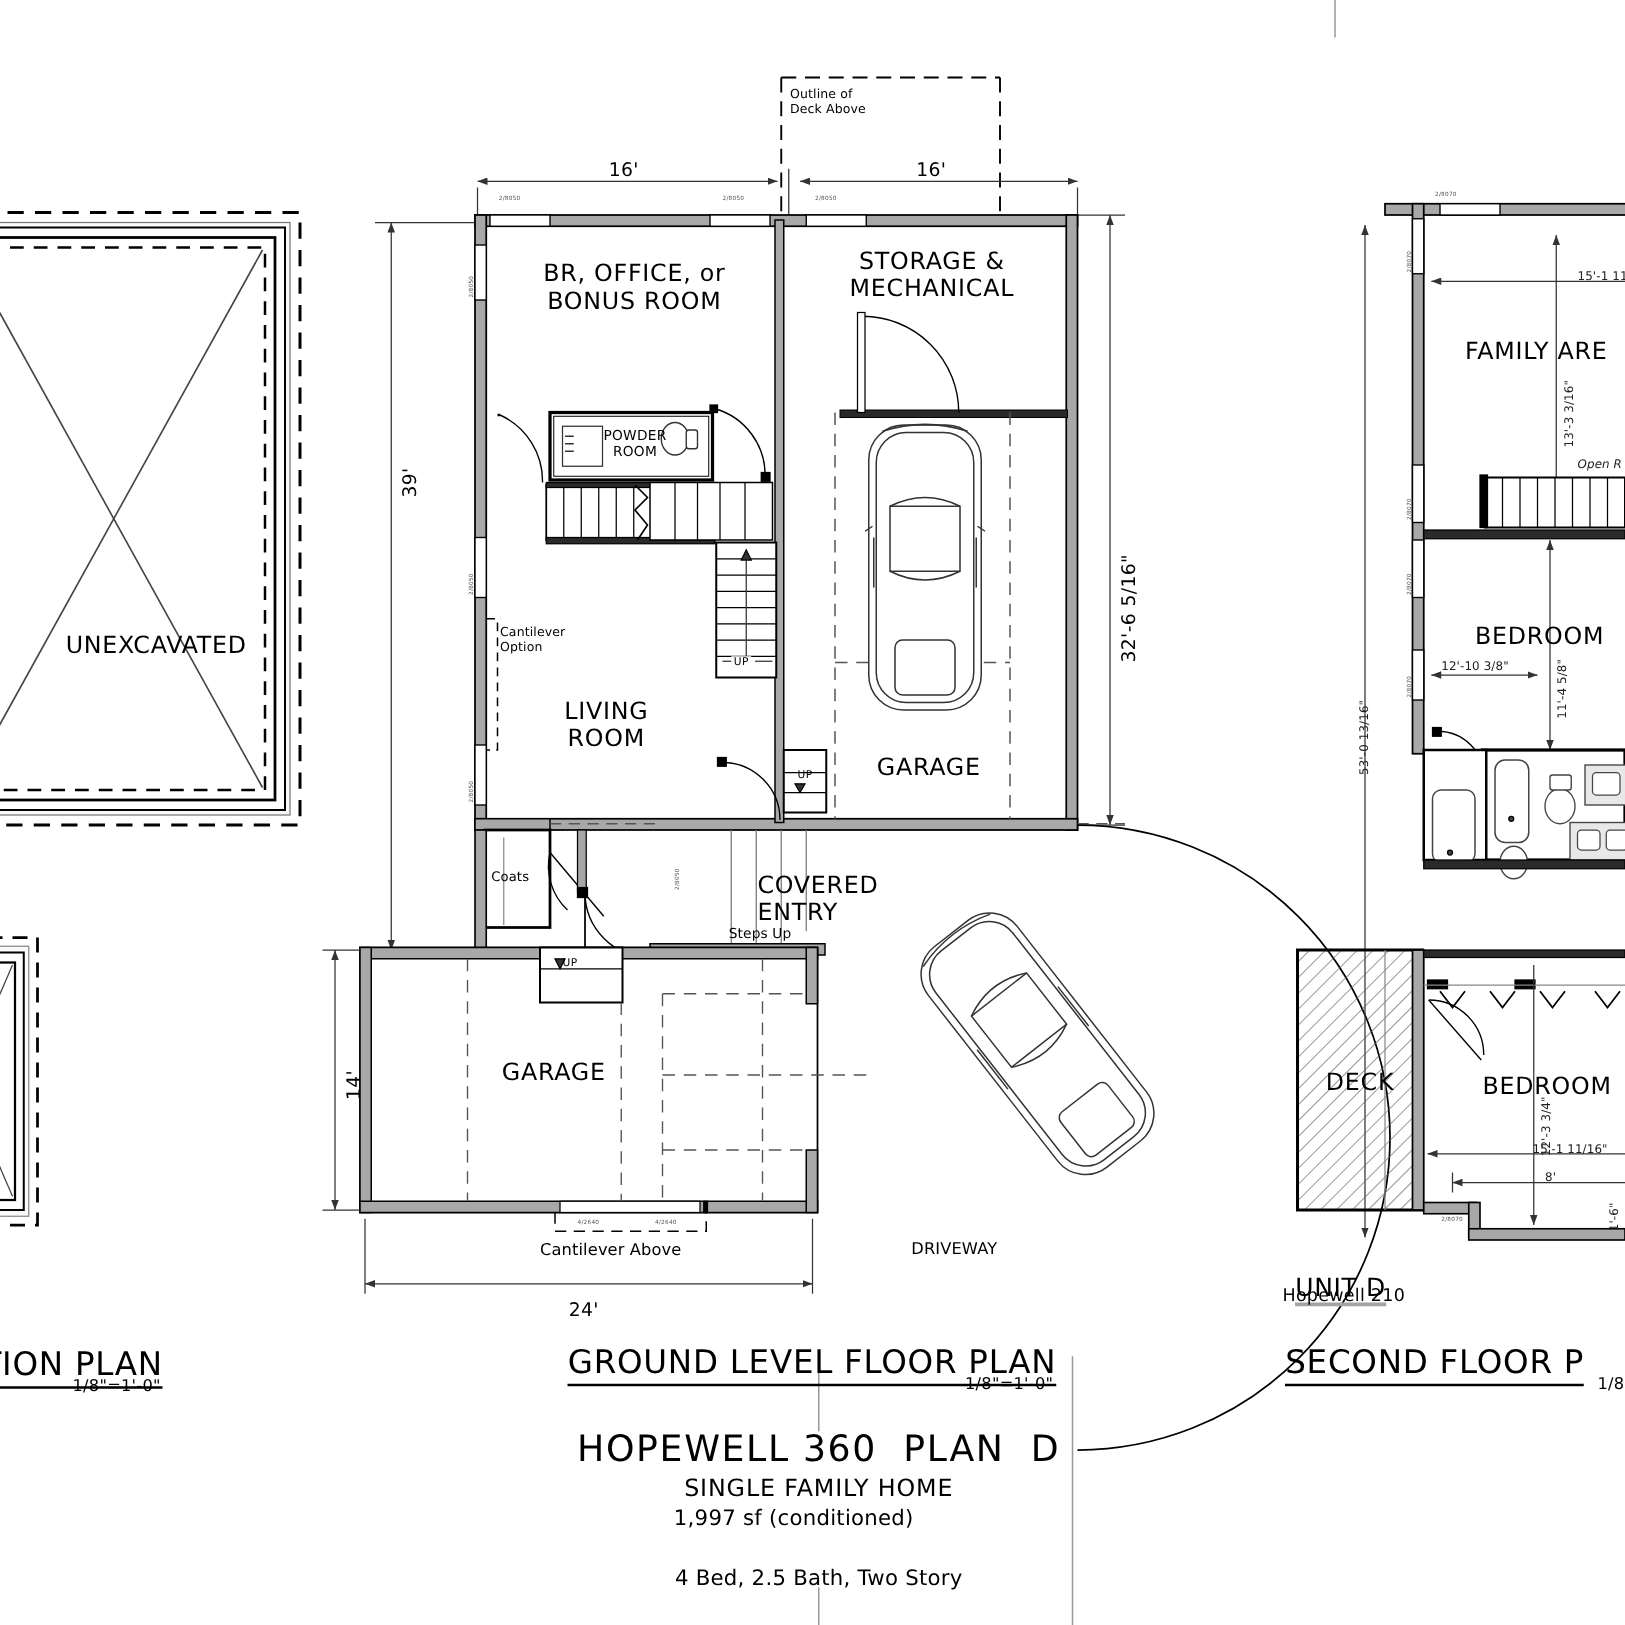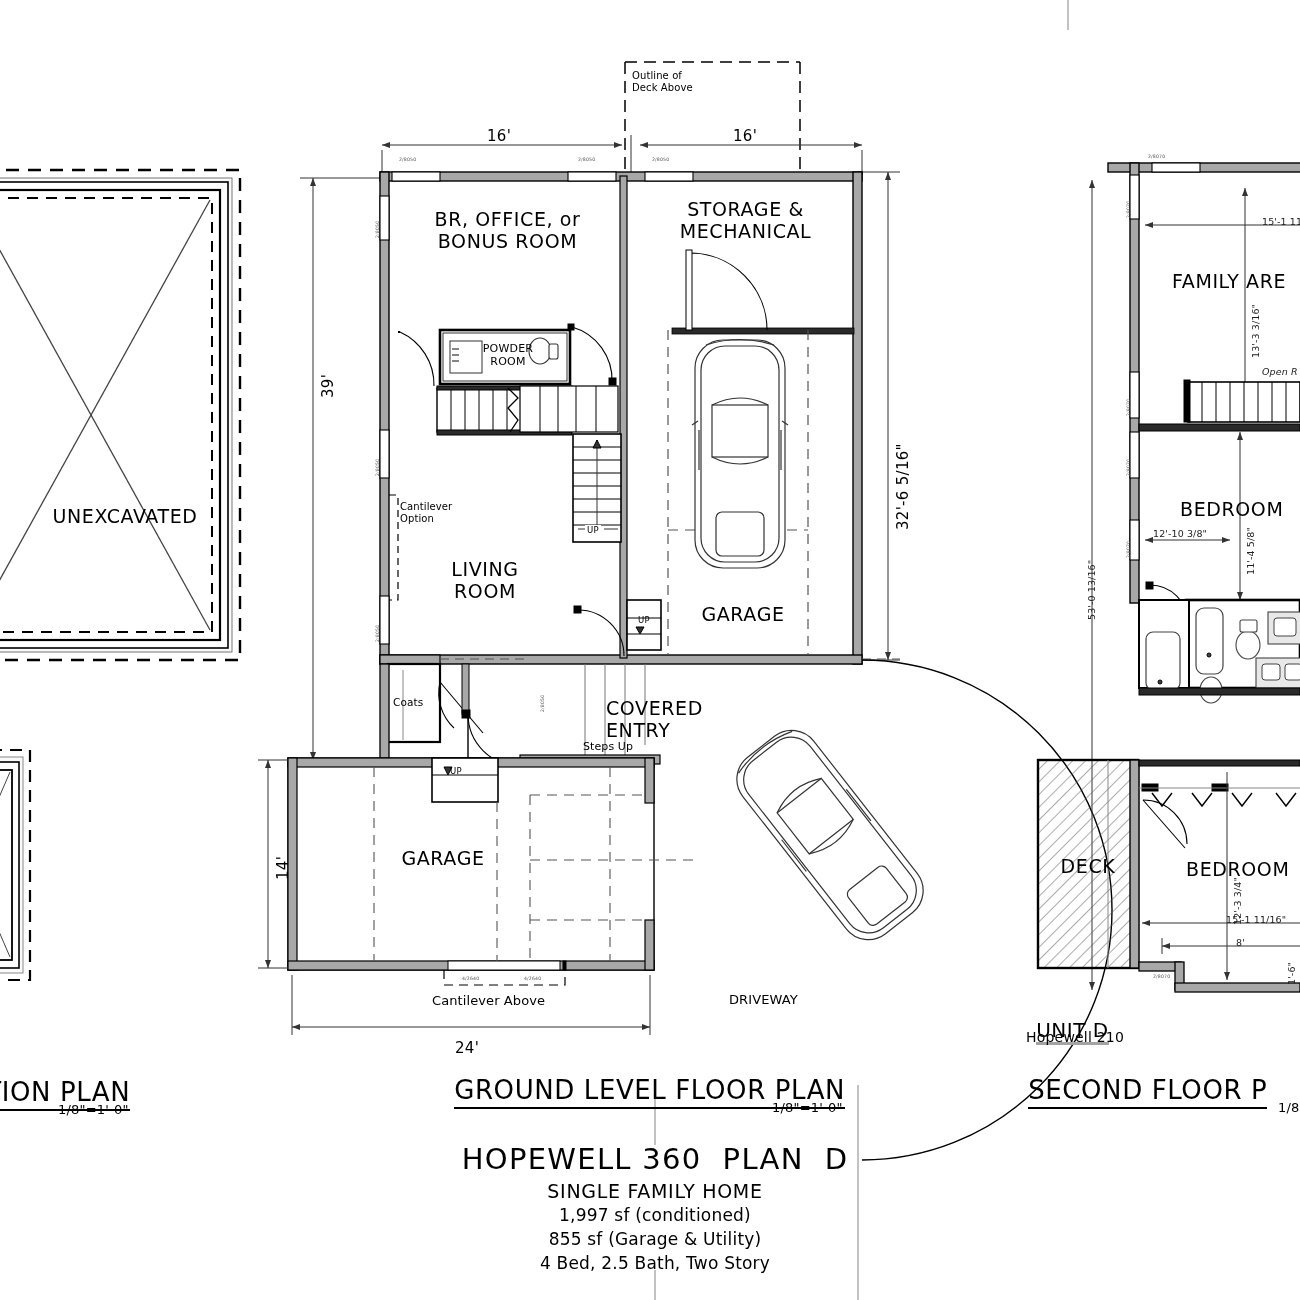--- a/index.html
+++ b/index.html
@@ -483,17 +483,16 @@
 </div>
 <div class="t unitsub" style="left:1026px;top:1029px;">Hopewell 210</div>
 
 <div class="t" style="left:1018px;top:1056px;">
   <span class="plantitle">SECOND FLOOR P</span>
 </div>
 <div class="t scaletx" style="left:1278px;top:1100px;">1/8</div>
 
 <div class="t bigtitle" style="left:415px;top:1142px;width:480px;">HOPEWELL 360  PLAN  D</div>
 <div class="t sub1" style="left:415px;top:1180px;width:480px;">SINGLE FAMILY HOME</div>
-<div class="t sub2" style="left:415px;top:1205px;width:480px;">1,997 sf (conditioned)</div>
-<div class="t sub2" style="left:415px;top:1229px;width:480px;">855 sf (Garage &amp; Utility)</div>
+<div class="t sub2" style="left:395px;top:1205px;width:480px;">1,997 sf (conditioned)</div>
 <div class="t sub2" style="left:415px;top:1253px;width:480px;">4 Bed, 2.5 Bath, Two Story</div>
 
 </div>
 
 </body></html>

